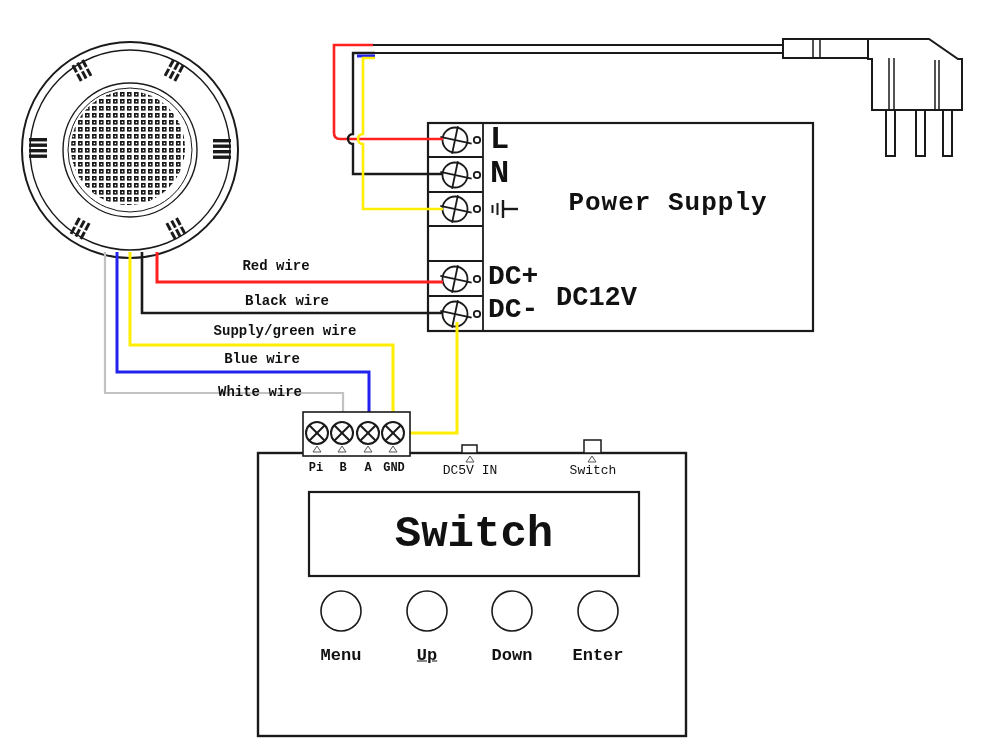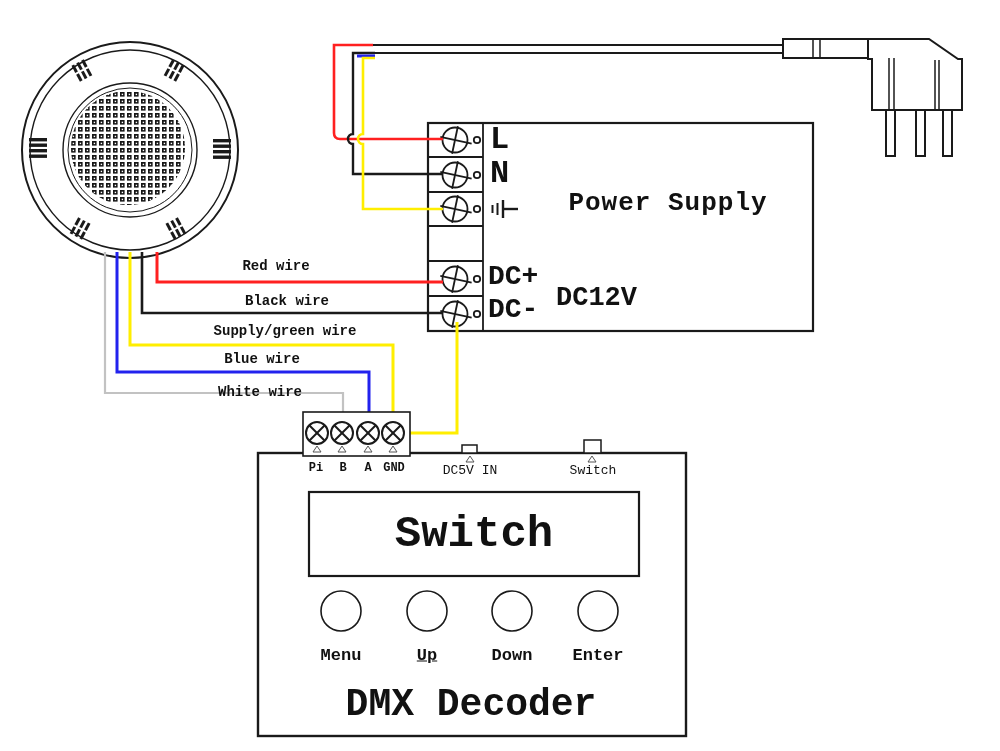--- a/index.html
+++ b/index.html
@@ -239,14 +239,13 @@
 <span class="lbl fs11 ctr" style="left:470px;top:463px;">DC5V IN</span>
 <span class="lbl fs11 ctr" style="left:593px;top:463px;">Switch</span>
 
 <span class="lbl fs44 mid" style="left:474px;top:534px;">Switch</span>
 
 <span class="lbl fs17 mid" style="left:341px;top:655px;">Menu</span>
 <span class="lbl fs17 mid" style="left:427px;top:655px;text-decoration:underline;">Up</span>
 <span class="lbl fs17 mid" style="left:512px;top:655px;">Down</span>
 <span class="lbl fs17 mid" style="left:598px;top:655px;">Enter</span>
 
-<span class="lbl fs38 mid" style="left:471px;top:704px;">DMX Decoder</span>
 </div>
 
 </body></html>

